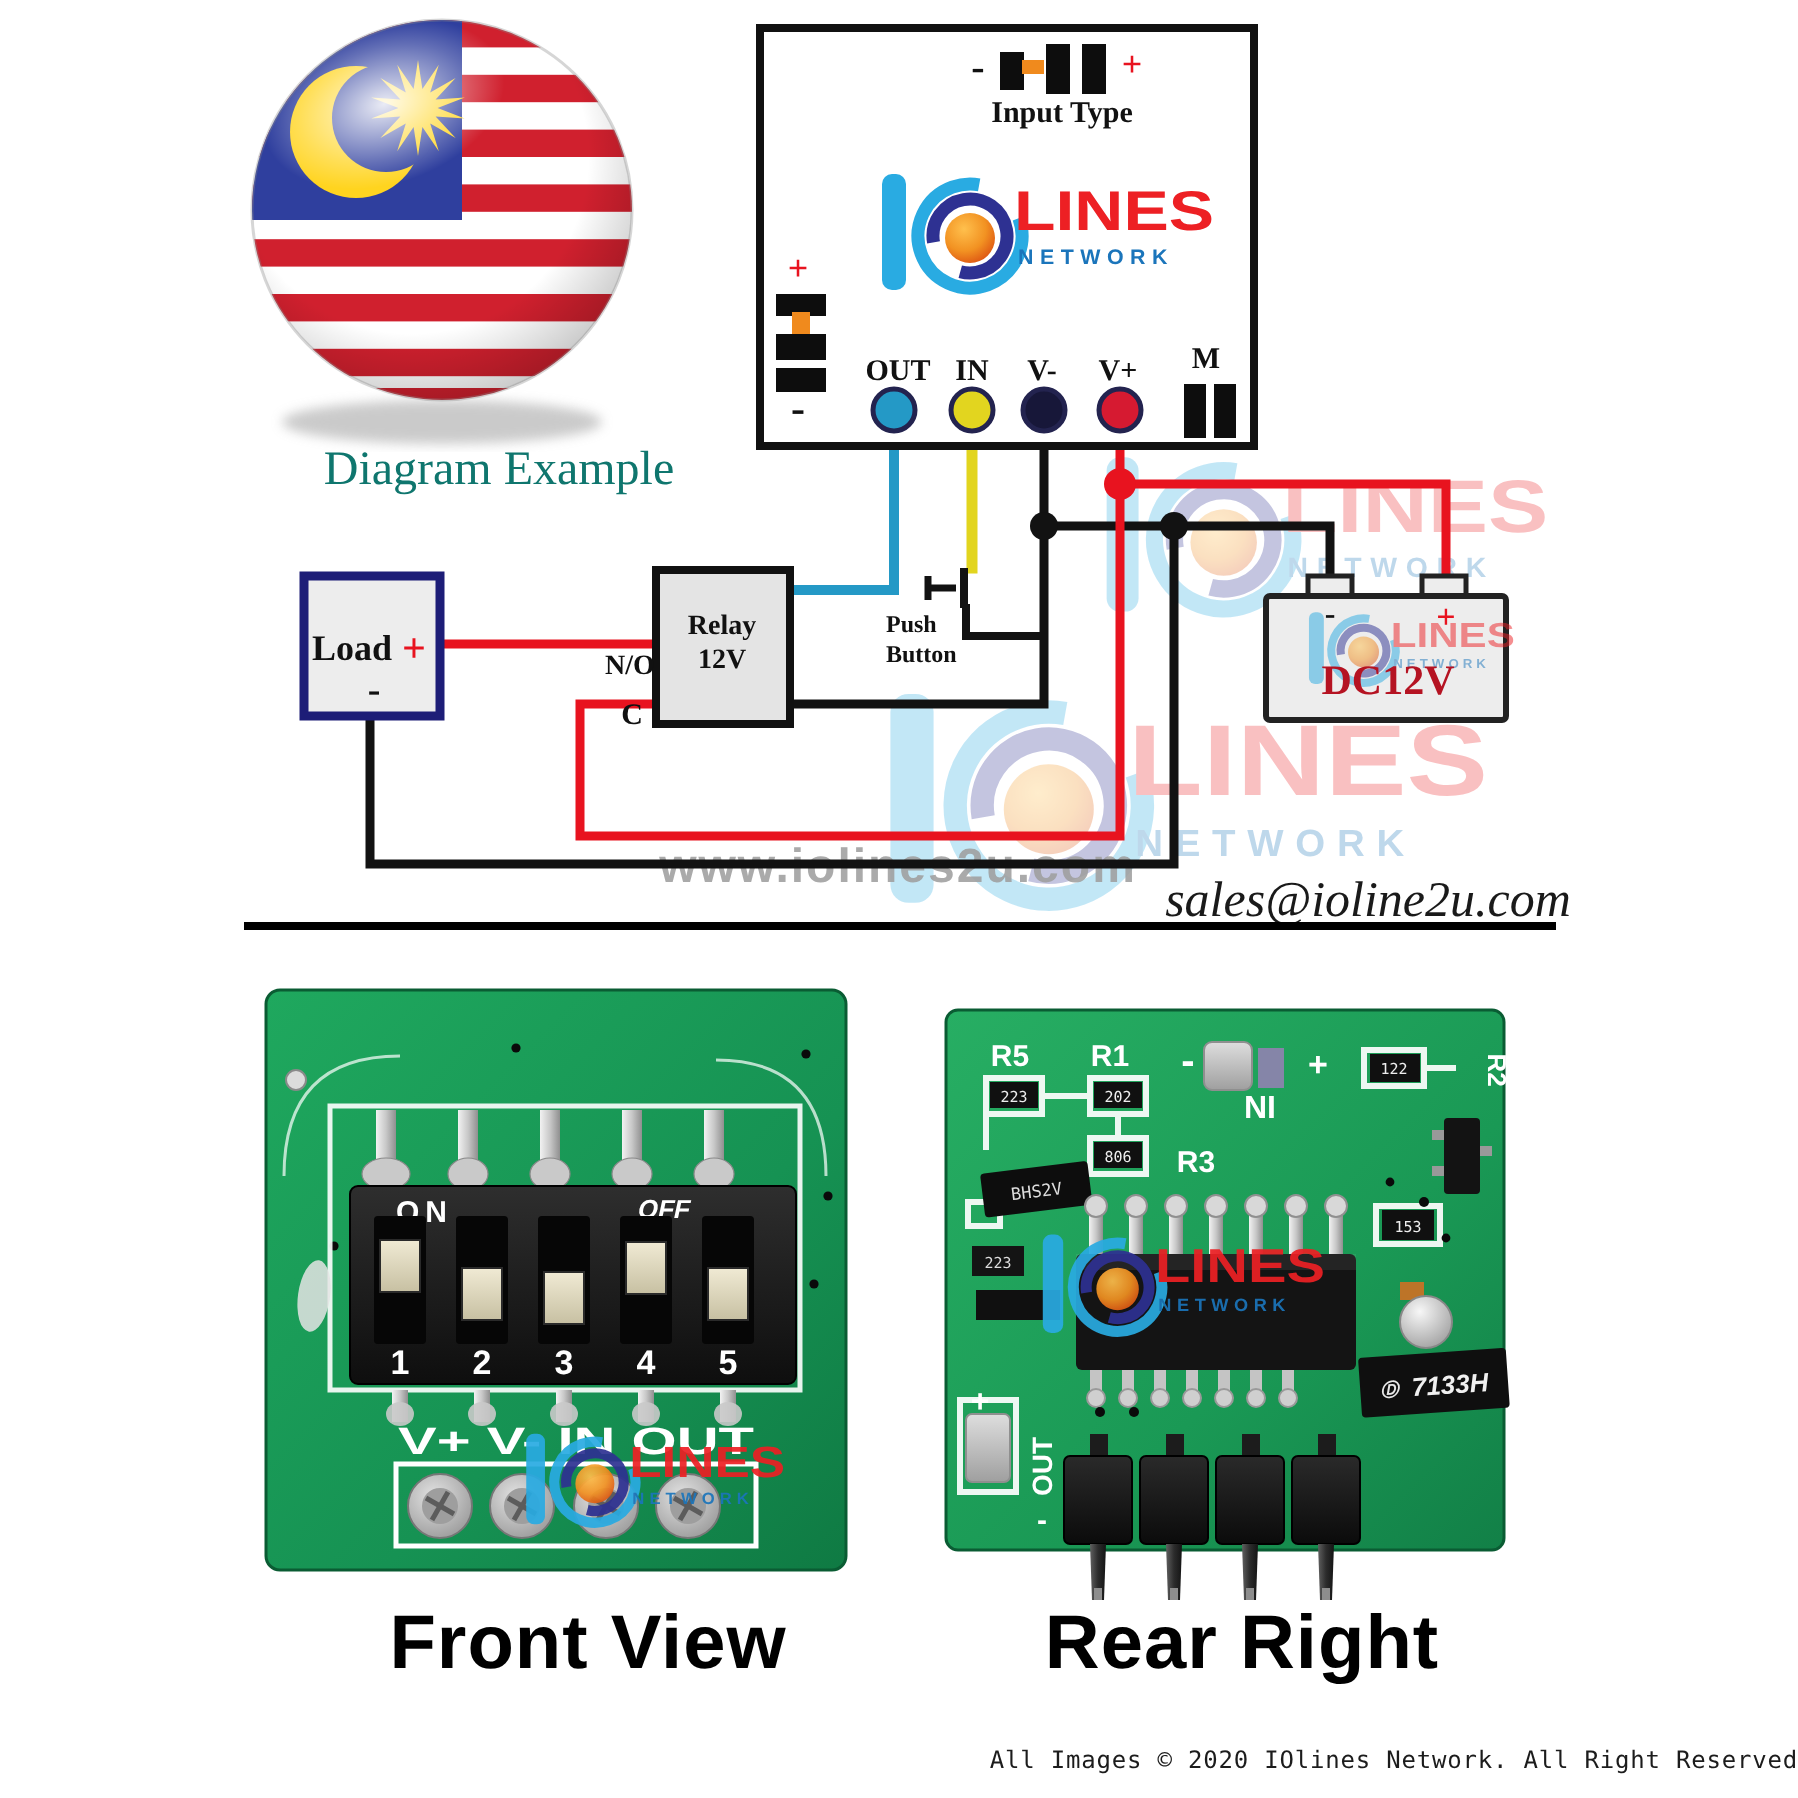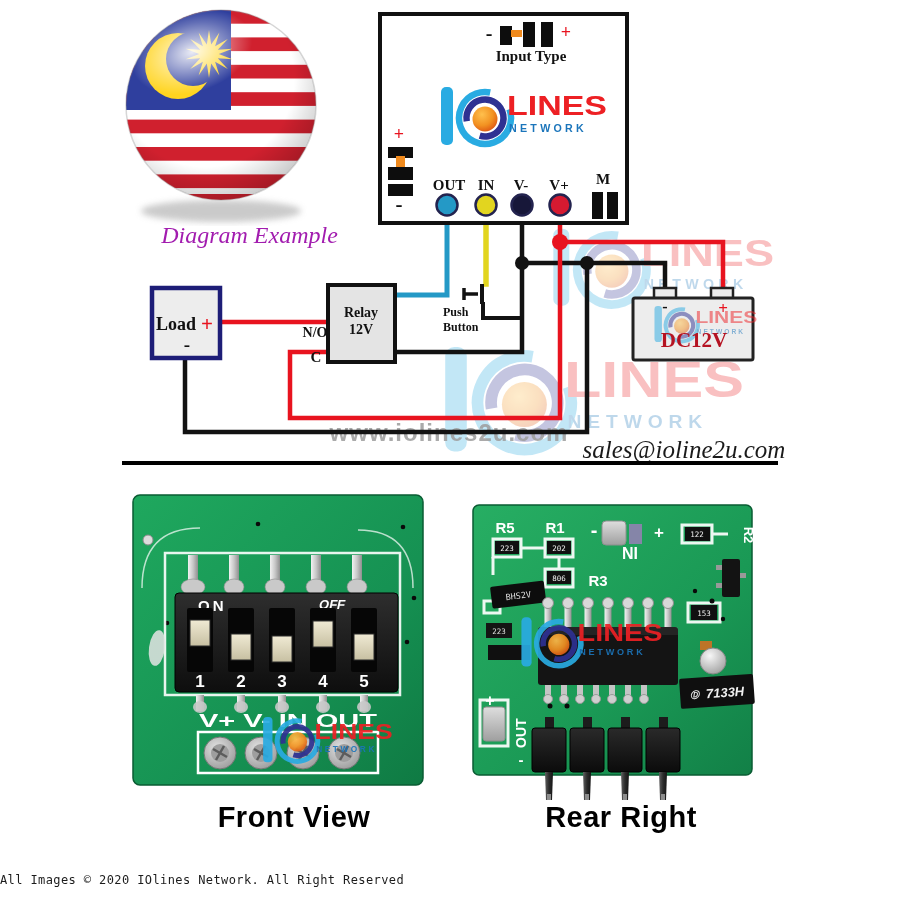--- a/index.html
+++ b/index.html
@@ -4,27 +4,27 @@
 <style>
   html,body{margin:0;padding:0;background:#fff;}
   #canvas{position:relative;width:899px;height:899px;background:#ffffff;overflow:hidden;
           font-family:"Liberation Sans",sans-serif;}
   .abs{position:absolute;}
   .fserif{font-family:"Liberation Serif",serif;font-weight:bold;}
   .fital{font-family:"Liberation Serif",serif;font-style:italic;}
   .fsans{font-family:"Liberation Sans",sans-serif;font-weight:bold;}
   .fmono{font-family:"DejaVu Sans Mono","Liberation Mono",monospace;}
   #diagram-caption{left:152px;top:222px;width:195px;text-align:center;font-size:24px;
-                   font-family:"Liberation Serif",serif;font-style:italic;color:#a21caf;}
+                   font-family:"Liberation Serif",serif;color:#0f766e;}
   #divider{left:122px;top:461px;width:656px;height:4px;background:#000;}
-  .view-caption{top:801px;width:200px;text-align:center;font-size:29px;font-weight:bold;
+  .view-caption{top:801px;width:200px;text-align:center;font-size:38px;font-weight:bold;
                 color:#000;letter-spacing:0.5px;}
   #front-caption{left:194px;}
   #rear-caption{left:521px;}
-  #footer{left:0;top:873px;width:899px;text-align:left;font-size:12px;color:#1c1c1c;
+  #footer{left:0;top:873px;width:899px;text-align:right;font-size:12px;color:#1c1c1c;
           letter-spacing:0.4px;}
   svg text{user-select:none;}
 </style>
 </head>
 <body>
 
 <div id="canvas">
 
 <svg width="0" height="0" style="position:absolute" aria-hidden="true">
   <defs>

